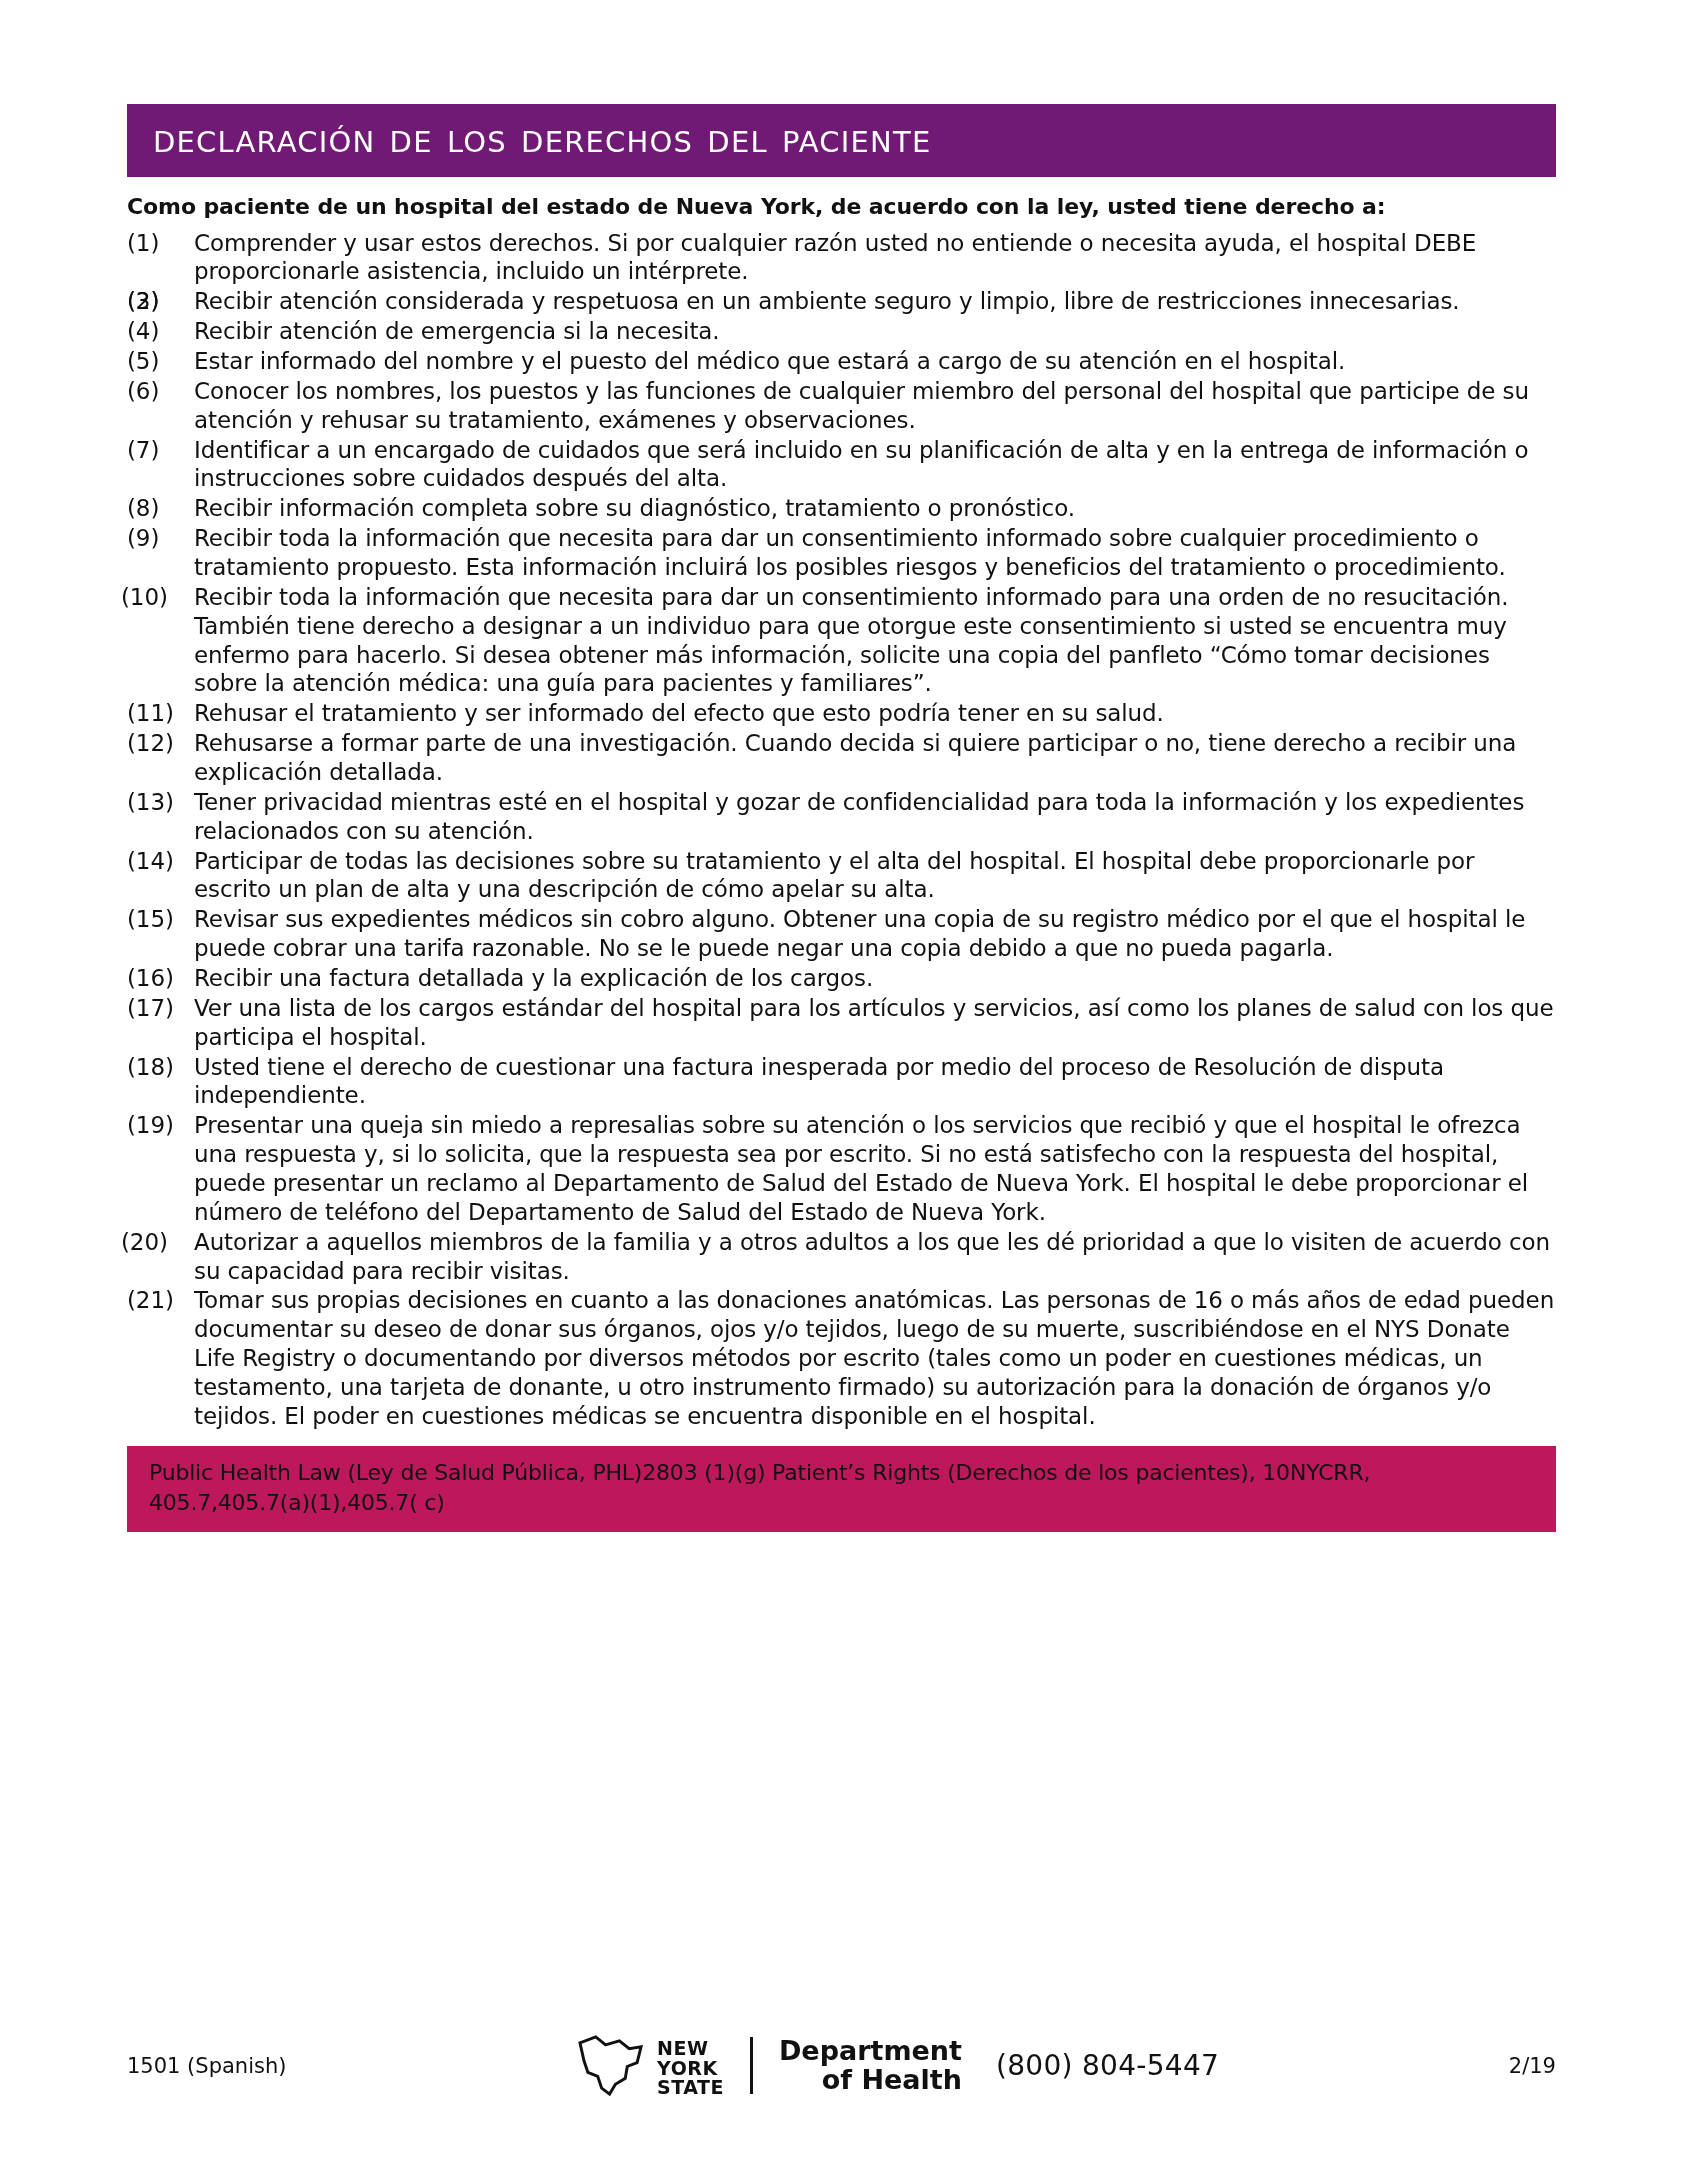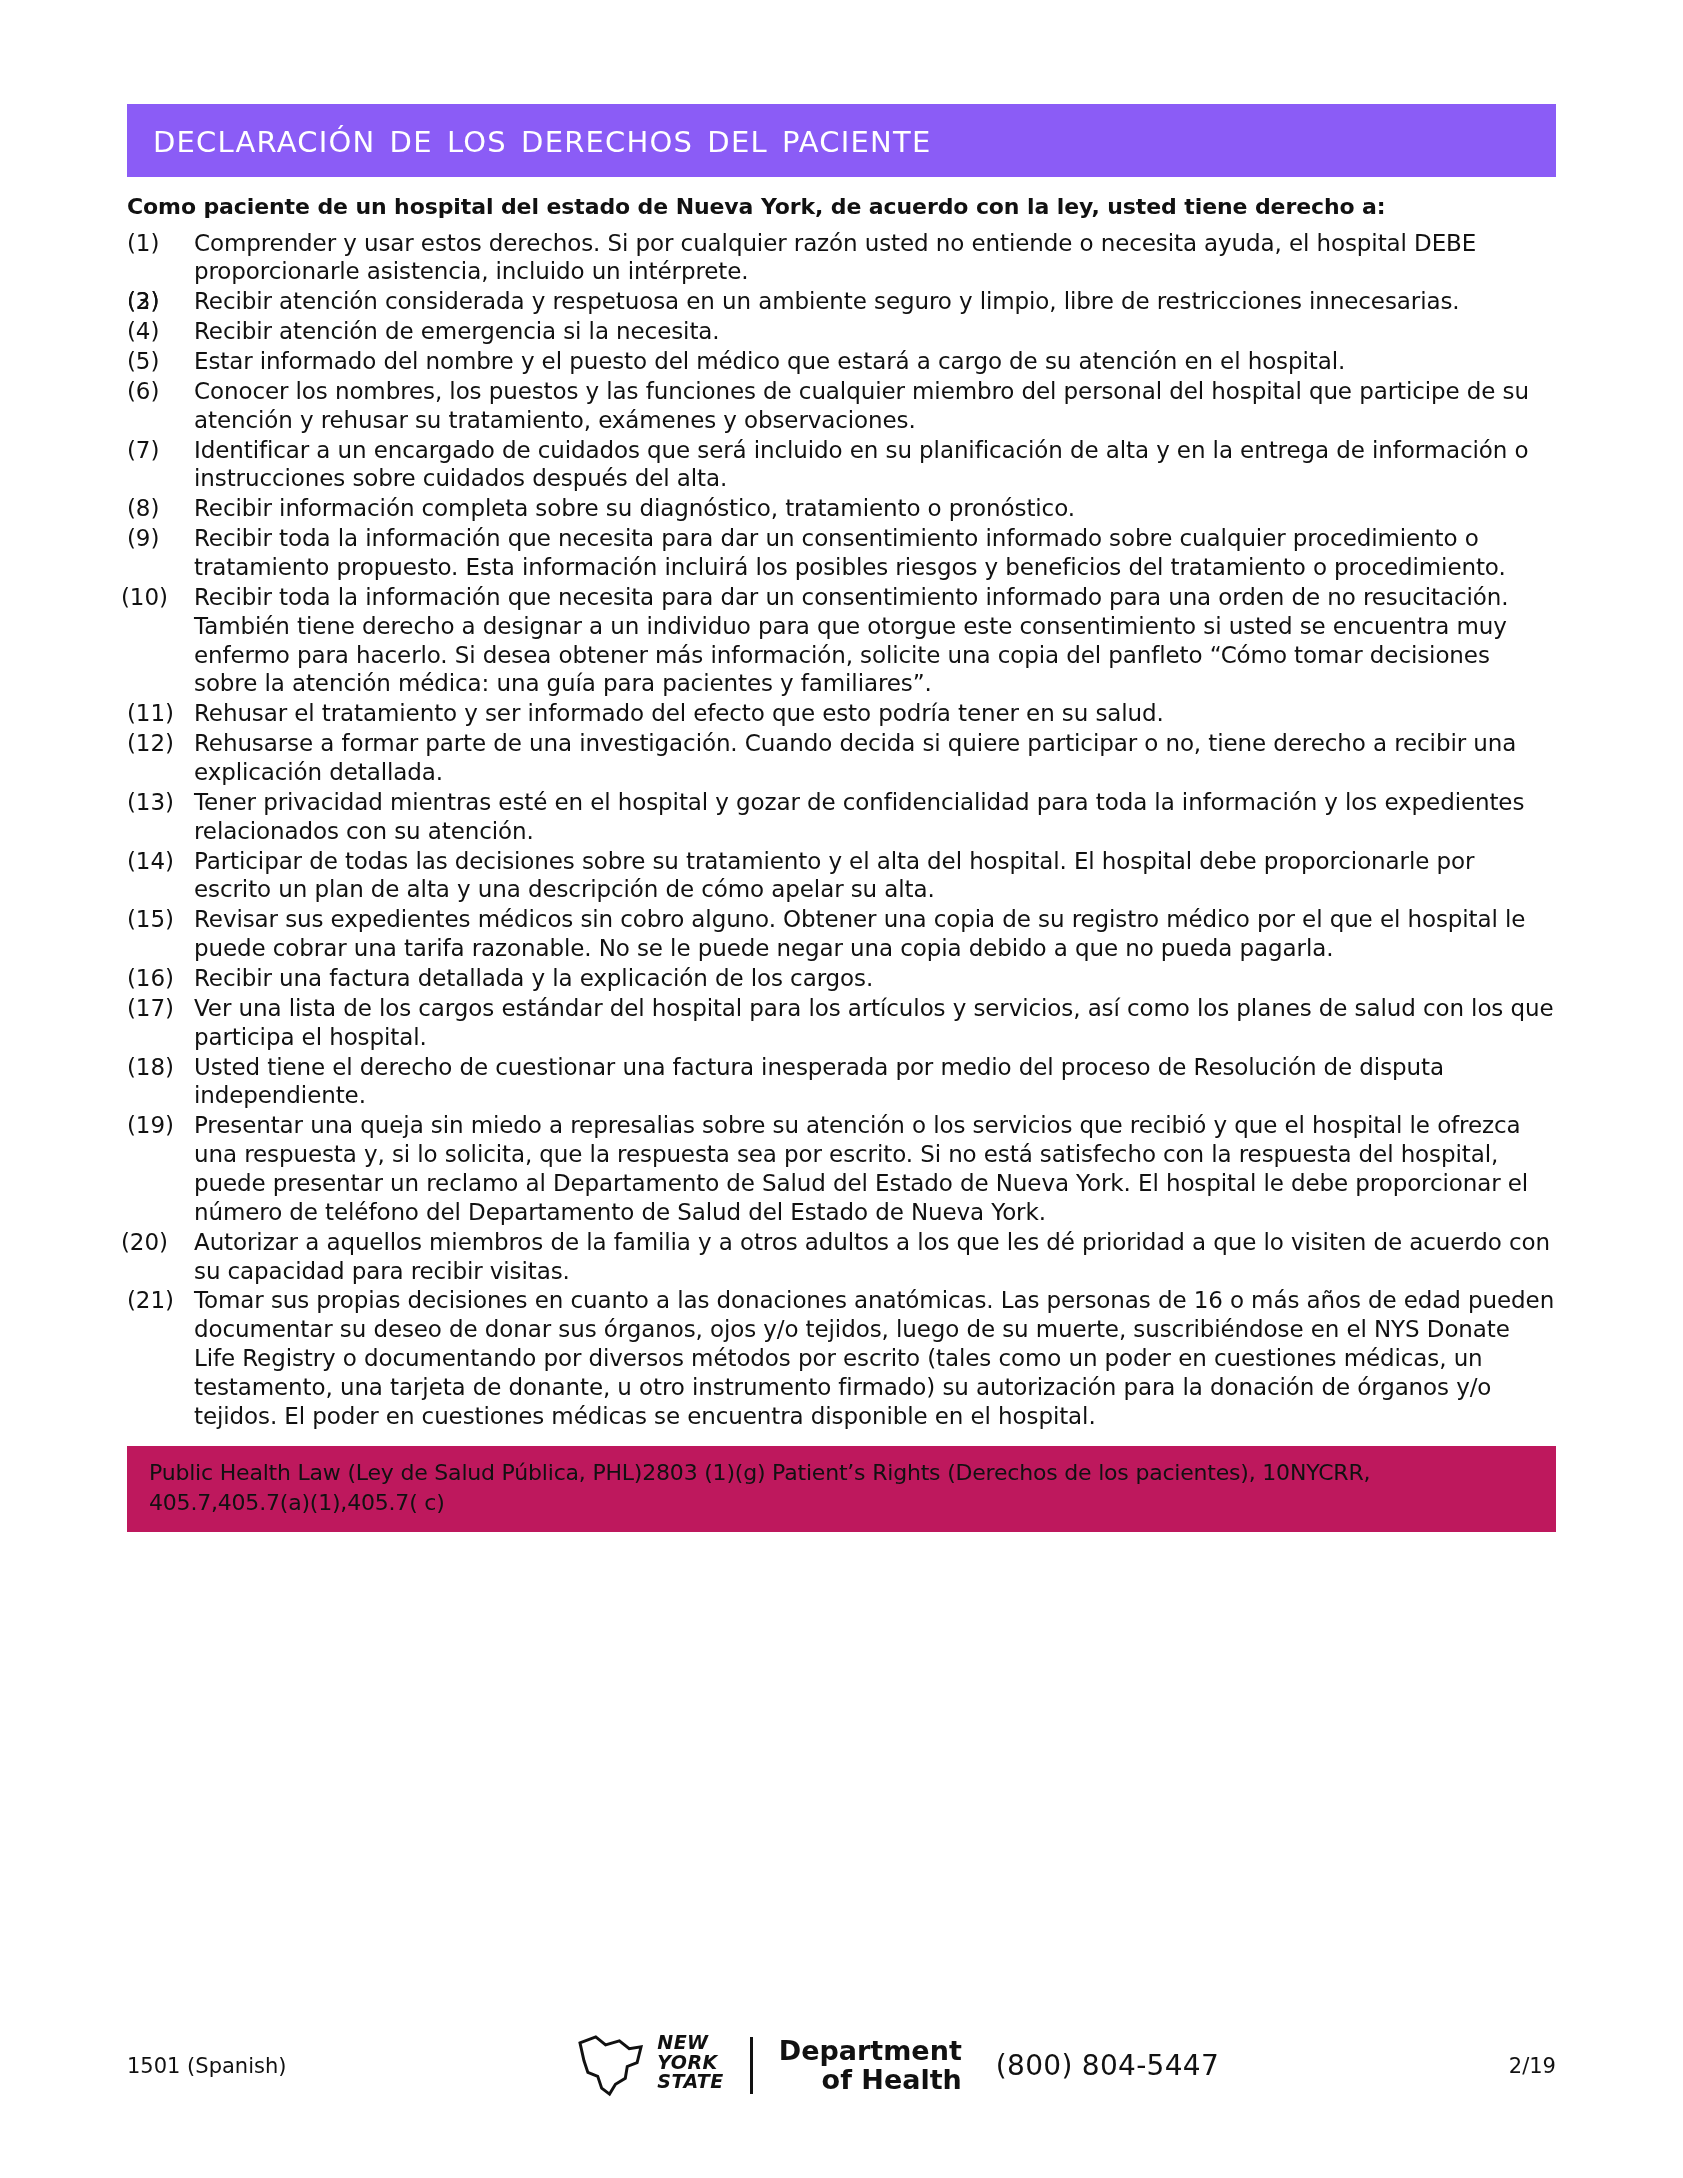--- a/index.html
+++ b/index.html
@@ -14,21 +14,21 @@
     color: #111111;
   }
   .page {
     position: relative;
     width: 1683px;
     height: 2178px;
     box-sizing: border-box;
     padding: 104px 127px 0 127px;
   }
   .title-bar {
-    background: #8b5cf6;
+    background: #701a75;
     color: #ffffff;
     padding: 14px 26px 18px 26px;
     margin-bottom: 16px;
   }
   .title-bar .title-text {
     font-family: "DejaVu Sans", sans-serif;
     font-size: 41px;
     font-weight: 400;
     letter-spacing: 1.2px;
     line-height: 1.0;
@@ -89,23 +89,22 @@
   .footer-right {
     font-size: 21px;
   }
   .footer-center {
     display: flex;
     align-items: center;
     gap: 16px;
   }
   .nys-logo {
     display: flex;
-    align-items: flex-start;
+    align-items: flex-end;
     gap: 10px;
-    font-style: italic;
   }
   .nys-shape {
     width: 71px;
     height: 65px;
   }
   .nys-words {
     font-size: 19px;
     font-weight: bold;
     line-height: 1.03;
     letter-spacing: 0.5px;

